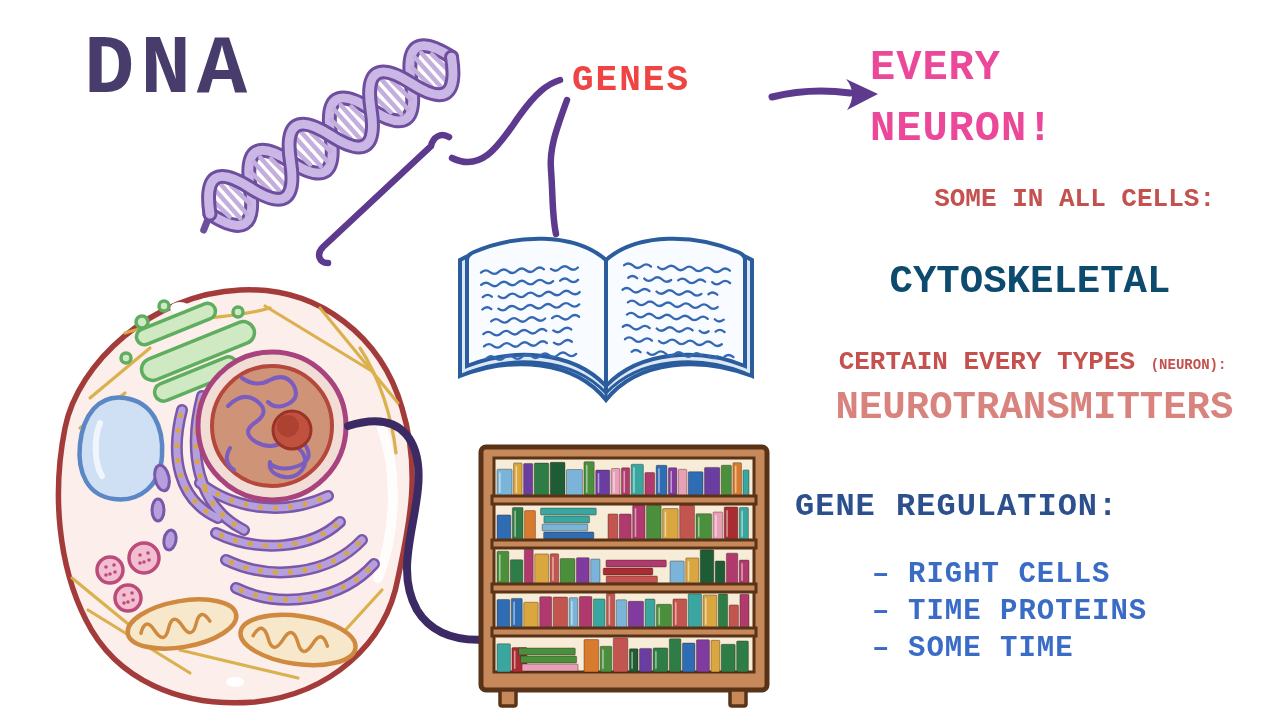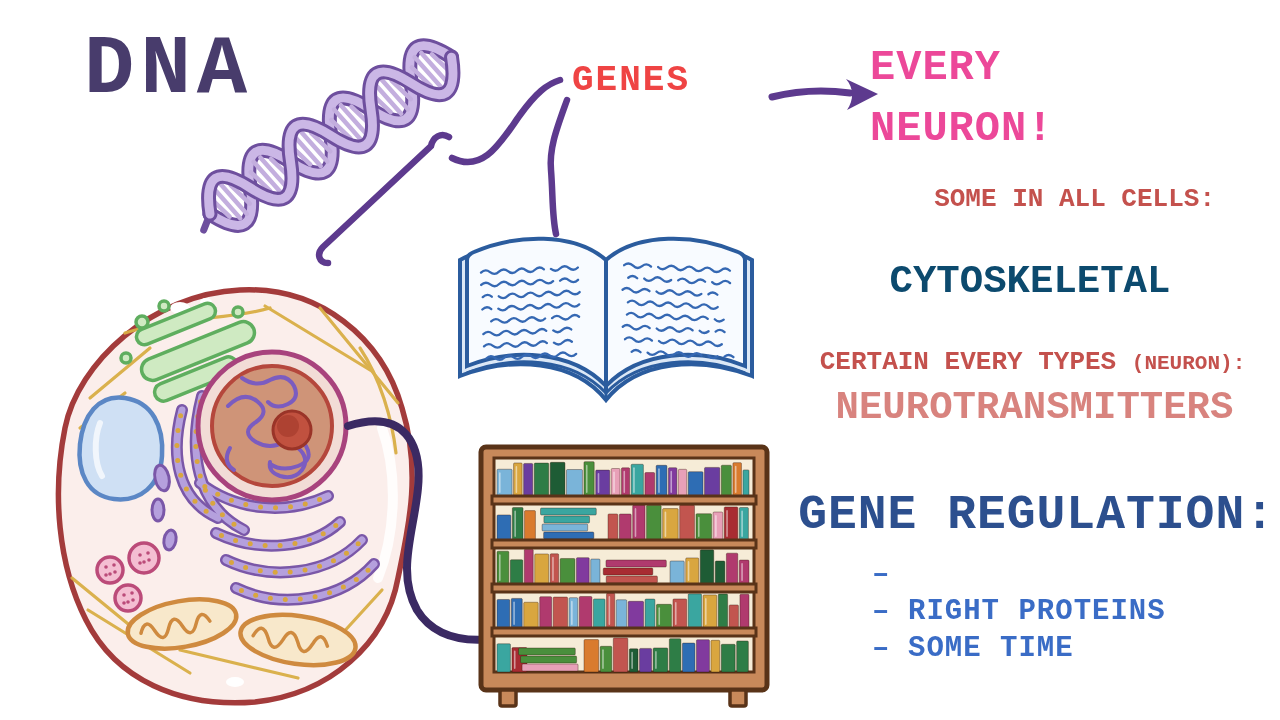--- a/index.html
+++ b/index.html
@@ -8,23 +8,23 @@
   svg{display:block;}
   .layer{position:absolute;pointer-events:none;}
   .t{position:absolute;white-space:nowrap;}
   #dna-title{left:84px;top:22px;font-size:84px;color:#483c6c;letter-spacing:6px;z-index:4;}
   #genes-label{left:572px;top:60px;font-size:36px;color:#ef4444;letter-spacing:2px;z-index:4;}
   #protein-head{left:870px;top:38px;width:320px;text-align:left;font-size:42px;line-height:1.45;
                 color:#ec4899;letter-spacing:1px;z-index:4;white-space:normal;}
   #some-cells{left:845px;top:184px;width:370px;text-align:right;font-size:26px;color:#c4514d;z-index:4;}
   #cyto{left:845px;top:218px;width:370px;text-align:center;font-size:39px;line-height:1.24;color:#0c4a6e;z-index:4;white-space:normal;margin-top:40px;}
   #certain{left:780px;top:347px;width:505px;text-align:center;font-size:26px;color:#c4514d;z-index:4;}
-  #certain .qualifier{font-size:21px;}
+  #certain .qualifier{font-size:14px;}
   #neuro{left:782px;top:386px;width:505px;text-align:center;font-size:39px;color:#d8837e;z-index:4;}
-  #gene-reg{left:795px;top:488px;width:480px;text-align:right;font-size:48px;color:#2c4f8e;letter-spacing:1px;z-index:4;}
+  #gene-reg{left:795px;top:488px;width:480px;text-align:left;font-size:32px;color:#2c4f8e;letter-spacing:1px;z-index:4;}
   #bullets{left:872px;top:556px;font-size:29px;color:#3a6cc6;letter-spacing:1px;z-index:4;}
   .bullet-row{display:flex;height:37px;align-items:center;}
   .dash{width:36px;}
   #overlay{left:0;top:0;z-index:2;}
   #cell-svg{left:30px;top:278px;z-index:1;}
   #book-svg{left:452px;top:208px;z-index:1;}
   #shelf-svg{left:478px;top:444px;z-index:3;}
 </style>
 </head>
 <body>
@@ -50,24 +50,25 @@
     <span class="qualifier">(NEURON):</span>
   </div>
 
   <div class="t" id="neuro">NEUROTRANSMITTERS</div>
 
   <div class="t" id="gene-reg">GENE REGULATION:</div>
 
   <div class="t" id="bullets">
     <div class="bullet-row">
       <span class="dash">–</span>
+      <span>RIGHT CELLS</span>
     </div>
     <div class="bullet-row">
       <span class="dash">–</span>
-      <span>RIGHT PROTEINS</span>
+      <span>TIME PROTEINS</span>
     </div>
     <div class="bullet-row">
       <span class="dash">–</span>
       <span>SOME TIME</span>
     </div>
   </div>
 
   <svg id="cell-svg" class="layer" width="425" height="435" viewBox="0 0 425 435">
     <path d="M210,12 C290,8 352,60 372,130 C392,195 378,252 368,300 C356,366 300,416 225,424 C150,430 86,402 56,342 C28,287 22,215 35,150 C48,85 122,16 210,12 Z" fill="#fbeeeb" stroke="#a33b3b" stroke-width="5.5"></path>
 

